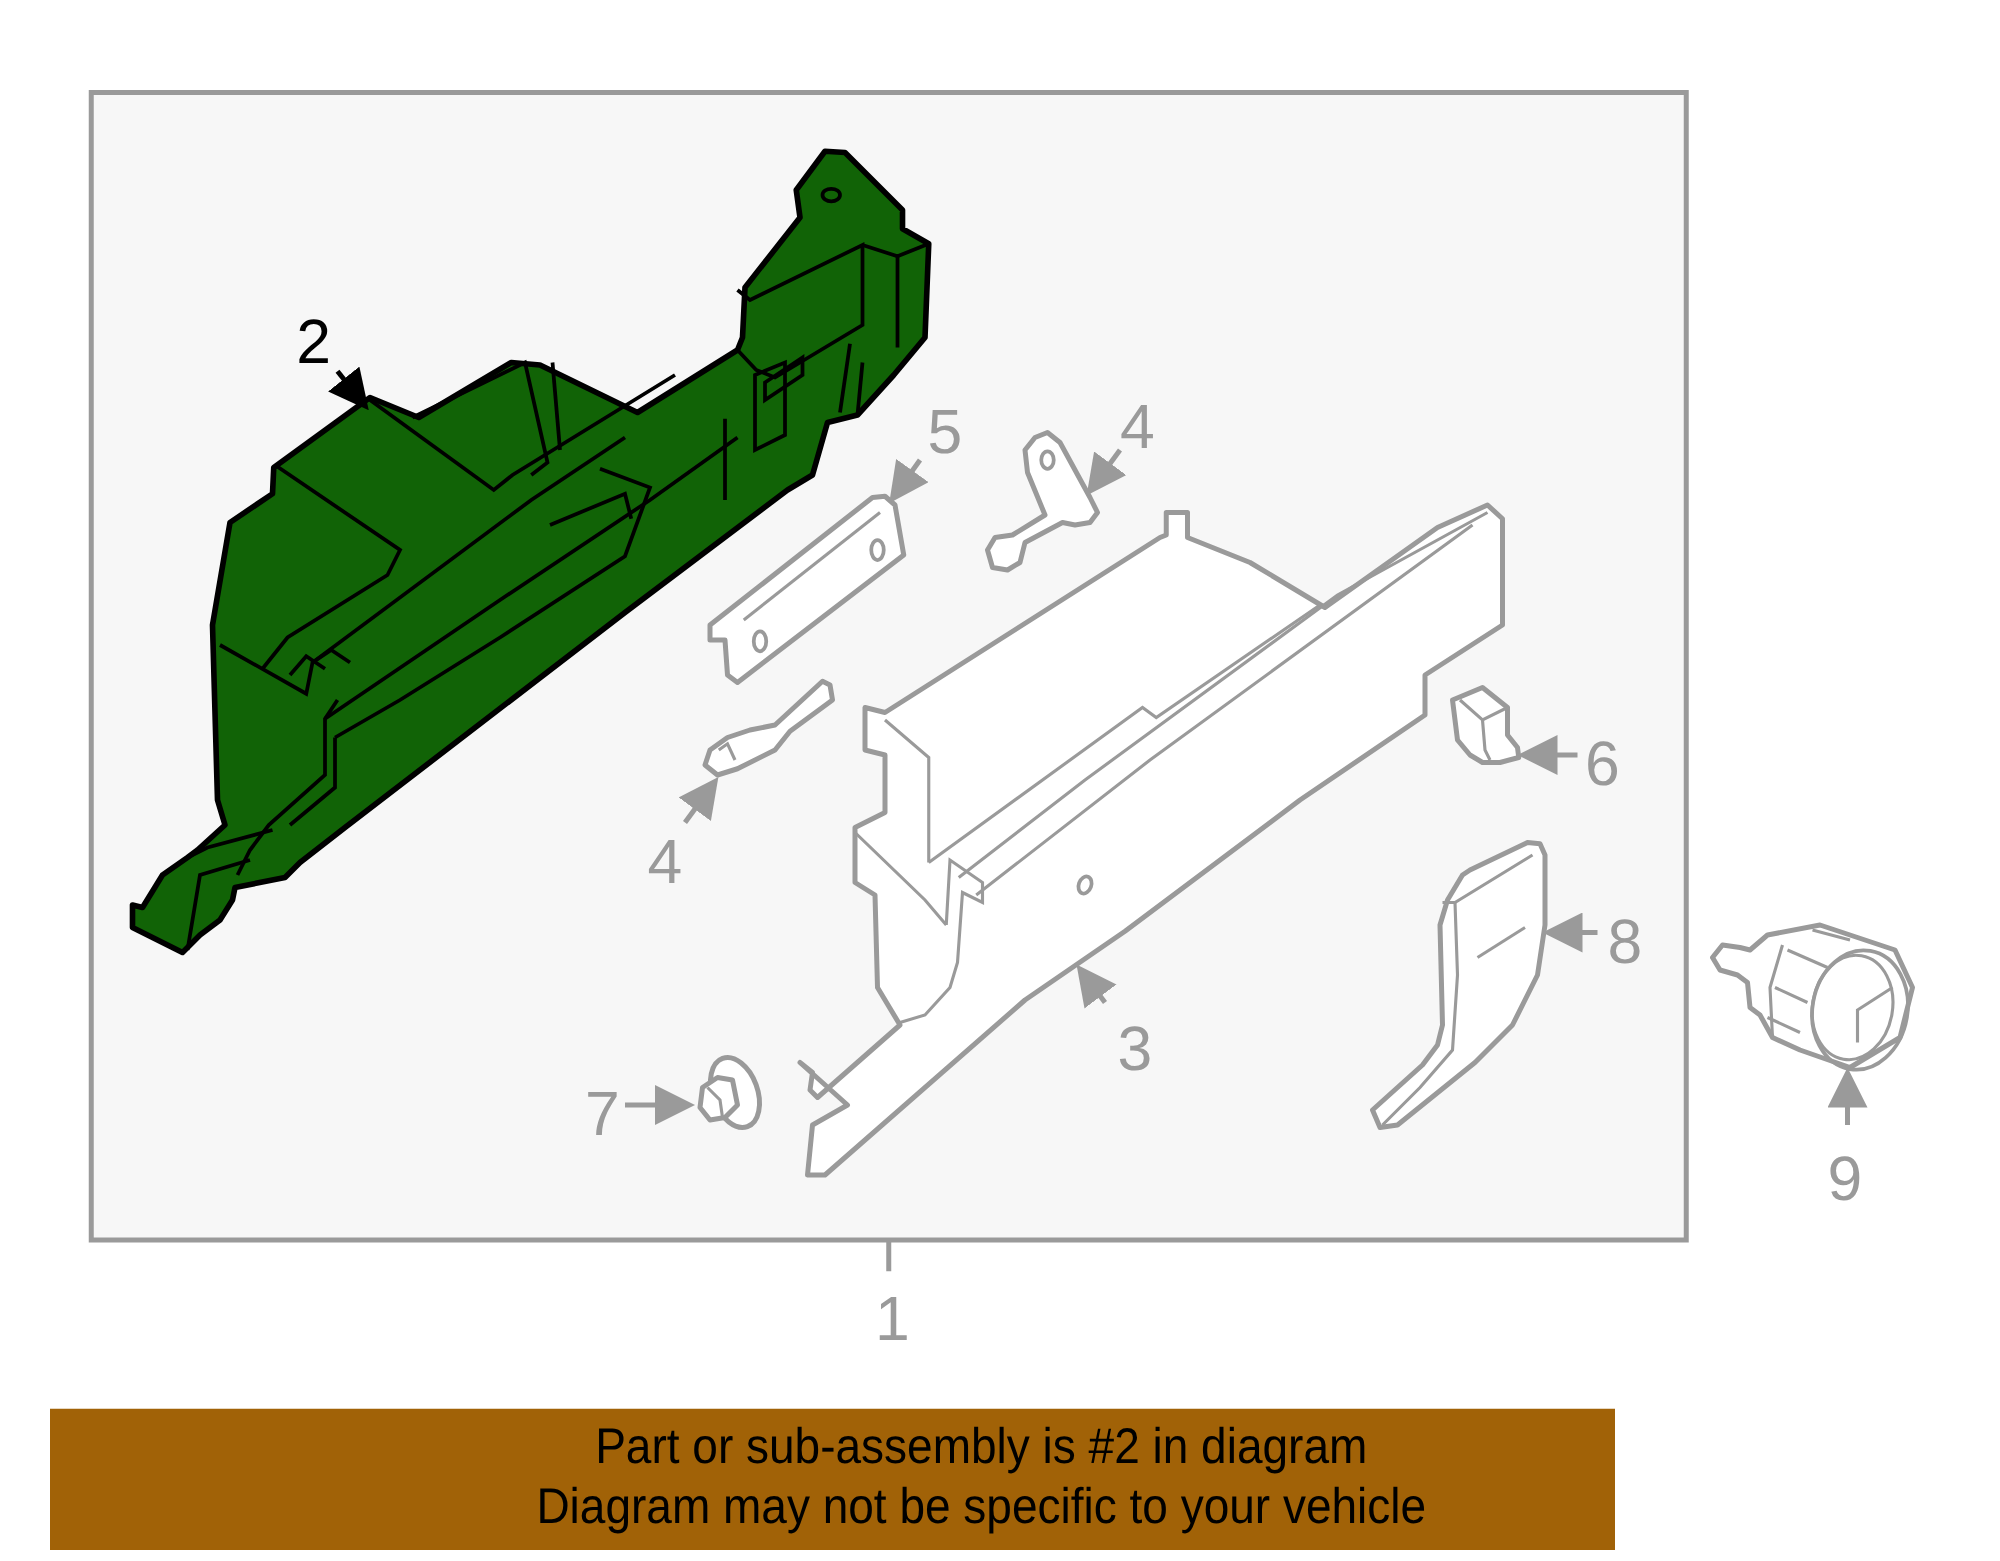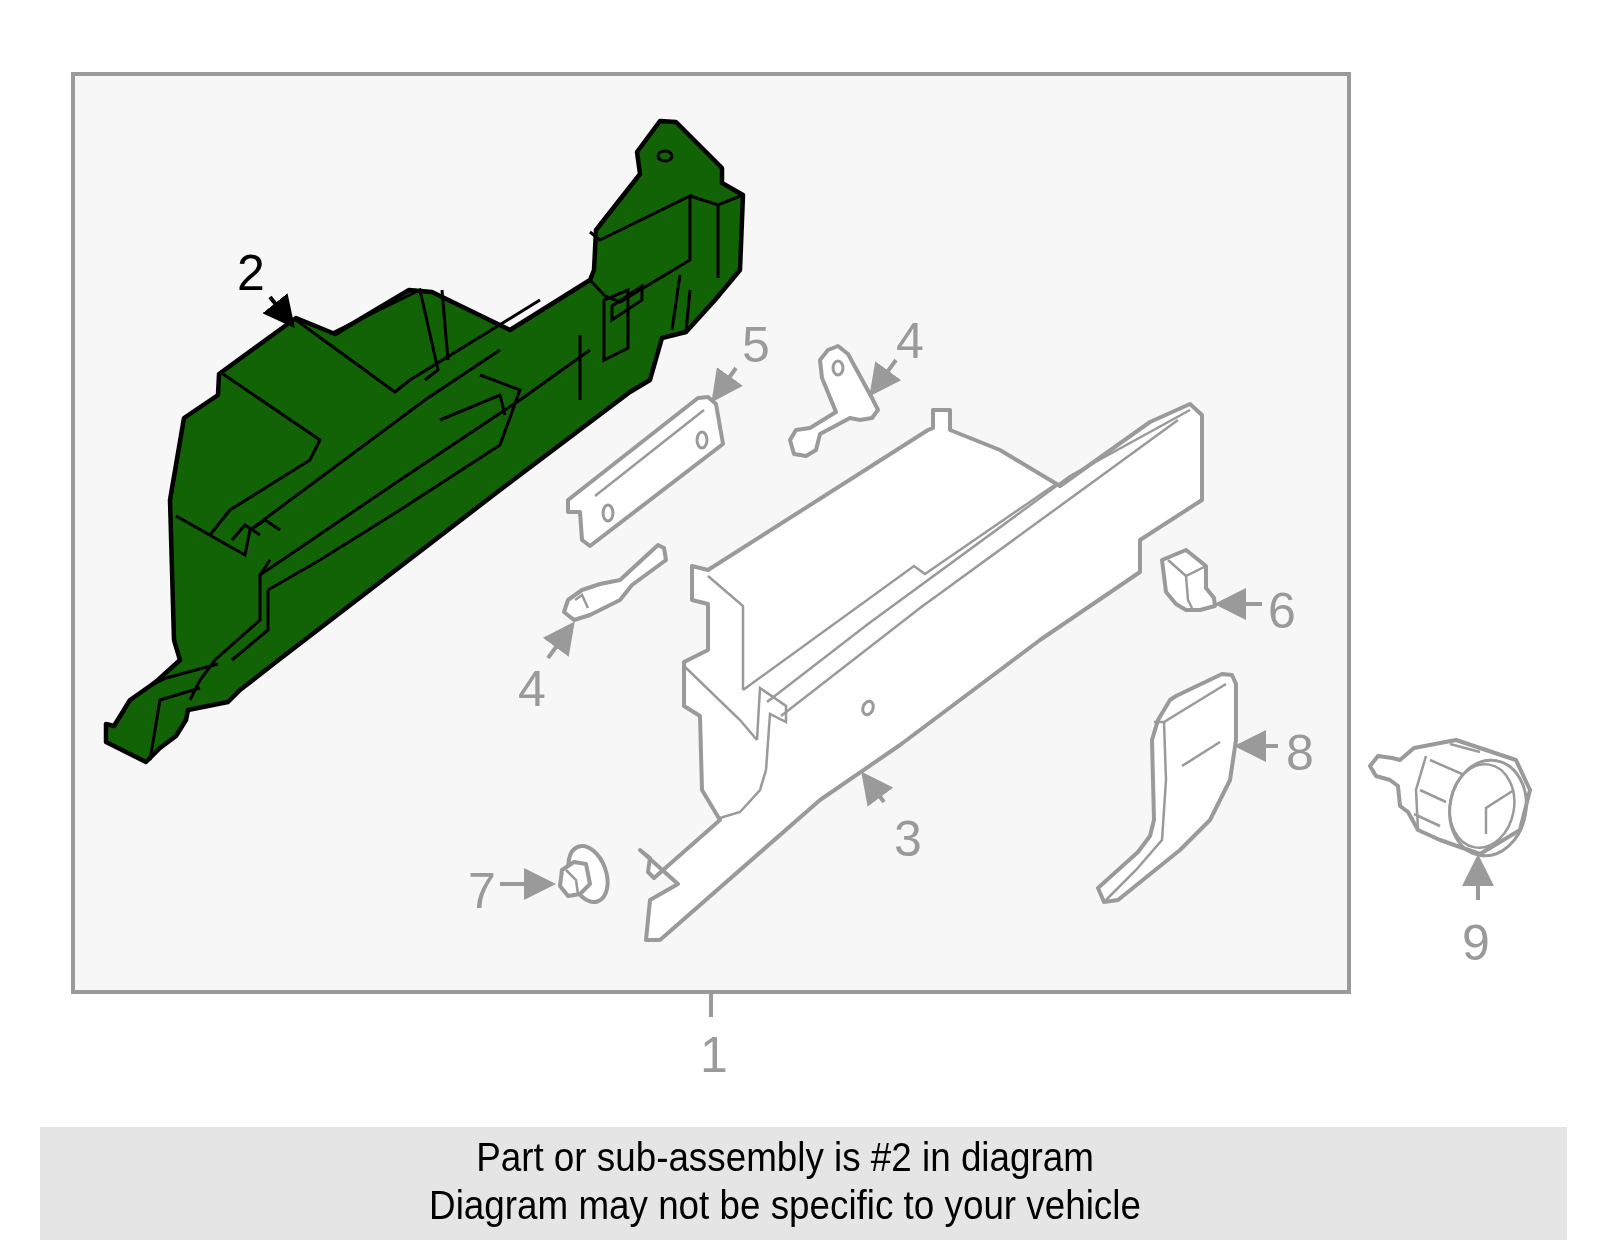--- a/index.html
+++ b/index.html
@@ -6,21 +6,21 @@
   body { width: 1600px; height: 1249px; position: relative; overflow: hidden; font-family: "Liberation Sans", sans-serif; }
   #diagram { position: absolute; left: 0; top: 0; width: 1600px; height: 1100px; }
   .lbl { font-family: "Liberation Sans", sans-serif; font-size: 50px; fill: #9a9a9a; }
   .lbl-hi { fill: #000000; }
   .part-grey { fill: #ffffff; stroke: #9a9a9a; stroke-width: 4; stroke-linejoin: round; }
   .thin-grey { fill: none; stroke: #9a9a9a; stroke-width: 2.5; }
   .part-green { fill: #116306; stroke: #000; stroke-width: 4.5; stroke-linejoin: round; }
   .thin-black { fill: none; stroke: #000; stroke-width: 3; }
   .arrow-grey { stroke: #9a9a9a; stroke-width: 4; fill: none; }
   .arrow-black { stroke: #000; stroke-width: 4; fill: none; }
-  #banner { position: absolute; left: 40px; top: 1127px; width: 1527px; height: 113px; background: #e5e5e5; text-align: left; }
+  #banner { position: absolute; left: 40px; top: 1127px; width: 1252px; height: 113px; background: #a16207; text-align: left; }
   #banner .line { position: absolute; left: 0; width: 1490px; text-align: center; font-size: 40px; color: #000; line-height: 48px; transform: scaleX(0.92); transform-origin: center; }
   #banner .l1 { top: 6px; }
   #banner .l2 { top: 54px; }
 </style>
 </head>
 <body>
 
 <svg id="diagram" viewBox="0 0 1600 1100" xmlns="http://www.w3.org/2000/svg">
   <defs>
     <marker id="ahg" markerWidth="8" markerHeight="8" refX="6" refY="4" orient="auto" markerUnits="strokeWidth">

